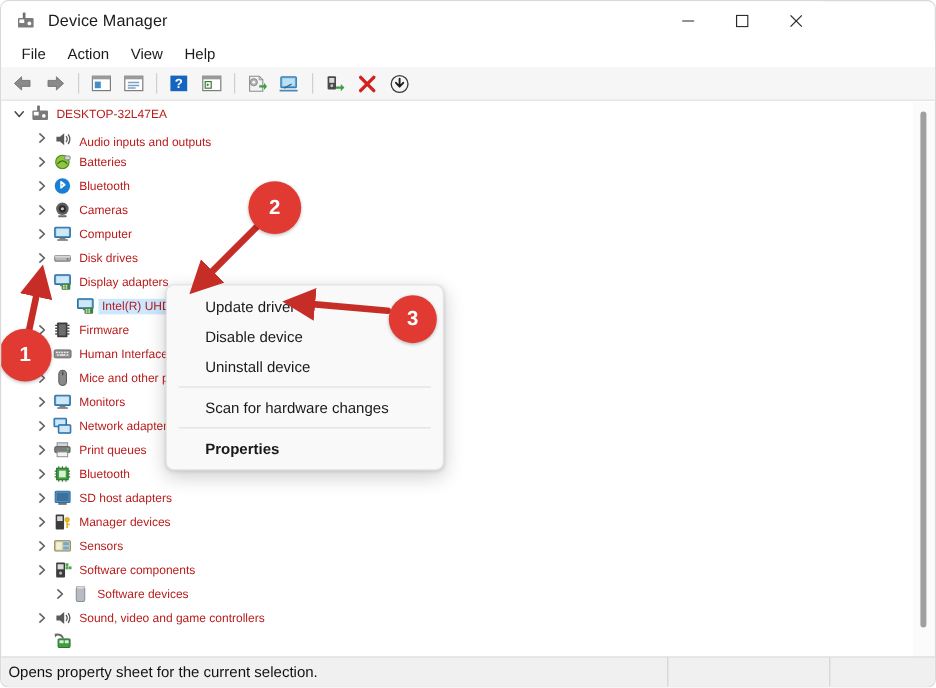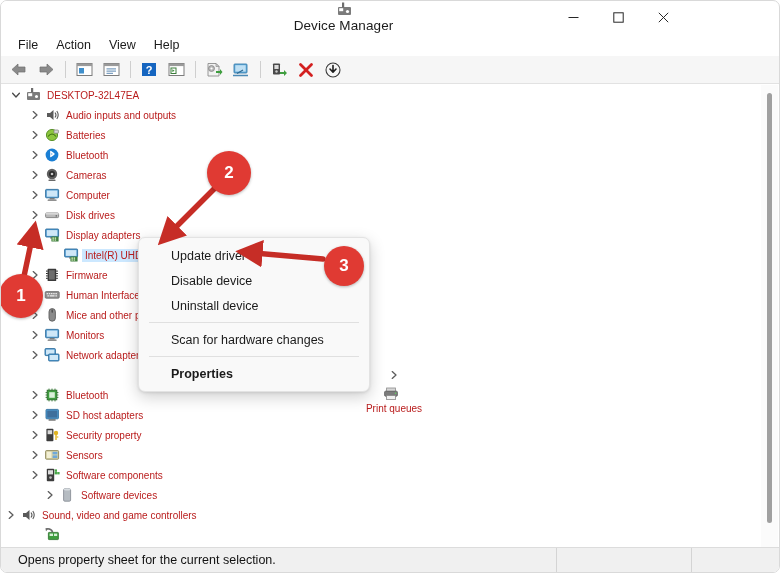--- a/index.html
+++ b/index.html
@@ -17,21 +17,21 @@
     border: 1px solid #d9d9d9;
     border-radius: 7px;
     overflow: hidden;
   }
 
   
   .titlebar {
     position: absolute; top: 0; left: 0;
     width: 685px; height: 33px;
     background: #ffffff;
-    display: flex; align-items: center; flex-direction: column;
+    display: flex; align-items: center;
   }
   .title-icon {
     margin-left: 12px; margin-right: 10px;
     width: 17px; height: 17px;
     position: relative;
   }
   .title-text {
     font-size: 13.5px;
     color: #1b1b1b;
     letter-spacing: .1px;
@@ -140,21 +140,21 @@
     bottom: 0; left: 0;
     width: 780px; height: 25px;
     background: #f0f0f0;
     border-top: 1px solid #dcdcdc;
     display: flex; align-items: stretch;
     box-sizing: border-box;
   }
   .sb-pane {
     border-right: 1px solid #d4d4d4;
     display: flex; align-items: center;
-    padding-left: 17px;
+    padding-left: 6px;
     font-size: 12.5px;
     color: #121212;
     box-sizing: border-box;
     text-align: right;
   }
   .sb-pane.main  { width: 556px; }
   .sb-pane.mid   { width: 135px; }
   .sb-pane.right { flex: 1; border-right: none; }
 
   
@@ -339,21 +339,21 @@
           <span class="ico">
             <svg width="17" height="16" viewBox="0 0 17 16">
               <rect x="2" y="5" width="13" height="8" rx="1" fill="#7b7b7b"></rect>
         <rect x="3.2" y="6.2" width="4" height="3" fill="#fff"></rect>
         <rect x="6" y="1" width="2.2" height="4.4" fill="#6d6d6d"></rect>
         <circle cx="11.5" cy="9.6" r="1.5" fill="#fff"></circle>
             </svg>
           </span>
           <span class="lbl">DESKTOP-32L47EA</span>
         </div>
-        <div class="tree-row" style="padding-left: 24px;">
+        <div class="tree-row" style="padding-left: 24px; align-items: flex-end;">
           <span class="chev">
             <svg width="10" height="10" viewBox="0 0 10 10">
               <path d="M3.2 1.6 L7 5 L3.2 8.4" fill="none" stroke="#5c5c5c" stroke-width="1.3" stroke-linecap="round" stroke-linejoin="round"></path>
             </svg>
           </span>
           <span class="ico">
             <svg width="17" height="16" viewBox="0 0 17 16">
               <path d="M3 6 L6 6 L9.5 3 L9.5 13 L6 10 L3 10 Z" fill="#5a5a5a"></path>
         <path d="M11 5.5 Q13 8 11 10.5" fill="none" stroke="#5a5a5a" stroke-width="1.1"></path>
         <path d="M12.8 4 Q15.6 8 12.8 12" fill="none" stroke="#5a5a5a" stroke-width="1.1"></path>
@@ -560,21 +560,21 @@
           <span class="ico">
             <svg width="17" height="16" viewBox="0 0 17 16">
               <rect x="1" y="1.6" width="10.4" height="7" rx="0.8" fill="#4e9ad0" stroke="#2f6e9d" stroke-width="0.9"></rect>
         <rect x="2" y="2.6" width="8.4" height="5" fill="#cfe7f7"></rect>
         <rect x="4.6" y="7" width="10.4" height="7" rx="0.8" fill="#4e9ad0" stroke="#2f6e9d" stroke-width="0.9"></rect>
         <rect x="5.6" y="8" width="8.4" height="5" fill="#cfe7f7"></rect>
             </svg>
           </span>
           <span class="lbl">Network adapters</span>
         </div>
-        <div class="tree-row" style="padding-left: 24px; flex-direction: column;">
+        <div class="tree-row" style="padding-left: 24px;">
           <span class="chev">
             <svg width="10" height="10" viewBox="0 0 10 10">
               <path d="M3.2 1.6 L7 5 L3.2 8.4" fill="none" stroke="#5c5c5c" stroke-width="1.3" stroke-linecap="round" stroke-linejoin="round"></path>
             </svg>
           </span>
           <span class="ico">
             <svg width="17" height="16" viewBox="0 0 17 16">
               <rect x="3.6" y="2" width="8.8" height="3.4" fill="#d7d7d7" stroke="#8a8a8a" stroke-width="0.8"></rect>
         <rect x="1.6" y="5.2" width="12.8" height="5" rx="1" fill="#7c7c7c" stroke="#5c5c5c" stroke-width="0.8"></rect>
         <rect x="3.6" y="9.6" width="8.8" height="4" fill="#f2f2f2" stroke="#8a8a8a" stroke-width="0.8"></rect>
@@ -634,21 +634,21 @@
           </span>
           <span class="ico">
             <svg width="17" height="16" viewBox="0 0 17 16">
               <rect x="2.4" y="1.8" width="7" height="12.4" rx="0.8" fill="#3c3c3c"></rect>
         <rect x="3.6" y="3.2" width="4.6" height="4" fill="#d9d9d9"></rect>
         <circle cx="12" cy="6" r="2.2" fill="#e0b422"></circle>
         <rect x="11.3" y="7.6" width="1.4" height="5.4" fill="#e0b422"></rect>
         <rect x="12.7" y="9.4" width="1.6" height="1.2" fill="#e0b422"></rect>
             </svg>
           </span>
-          <span class="lbl">Security property</span>
+          <span class="lbl">Manager devices</span>
         </div>
         <div class="tree-row" style="padding-left: 24px;">
           <span class="chev">
             <svg width="10" height="10" viewBox="0 0 10 10">
               <path d="M3.2 1.6 L7 5 L3.2 8.4" fill="none" stroke="#5c5c5c" stroke-width="1.3" stroke-linecap="round" stroke-linejoin="round"></path>
             </svg>
           </span>
           <span class="ico">
             <svg width="17" height="16" viewBox="0 0 17 16">
               <rect x="1.6" y="3.6" width="13" height="8.6" rx="0.8" fill="#d9d4a8" stroke="#8a8457" stroke-width="0.9"></rect>
@@ -686,21 +686,21 @@
             </svg>
           </span>
           <span class="ico">
             <svg width="17" height="16" viewBox="0 0 17 16">
               <rect x="4.6" y="1.8" width="7" height="12.4" rx="1.2" fill="#b6bcc2" stroke="#8a9097" stroke-width="0.9"></rect>
         <ellipse cx="8.1" cy="2.6" rx="3.5" ry="1" fill="#d7dce0"></ellipse>
             </svg>
           </span>
           <span class="lbl">Software devices</span>
         </div>
-        <div class="tree-row" style="">
+        <div class="tree-row" style="padding-left: 24px;">
           <span class="chev">
             <svg width="10" height="10" viewBox="0 0 10 10">
               <path d="M3.2 1.6 L7 5 L3.2 8.4" fill="none" stroke="#5c5c5c" stroke-width="1.3" stroke-linecap="round" stroke-linejoin="round"></path>
             </svg>
           </span>
           <span class="ico">
             <svg width="17" height="16" viewBox="0 0 17 16">
               <path d="M3 6 L6 6 L9.5 3 L9.5 13 L6 10 L3 10 Z" fill="#5a5a5a"></path>
         <path d="M11 5.5 Q13 8 11 10.5" fill="none" stroke="#5a5a5a" stroke-width="1.1"></path>
         <path d="M12.8 4 Q15.6 8 12.8 12" fill="none" stroke="#5a5a5a" stroke-width="1.1"></path>

